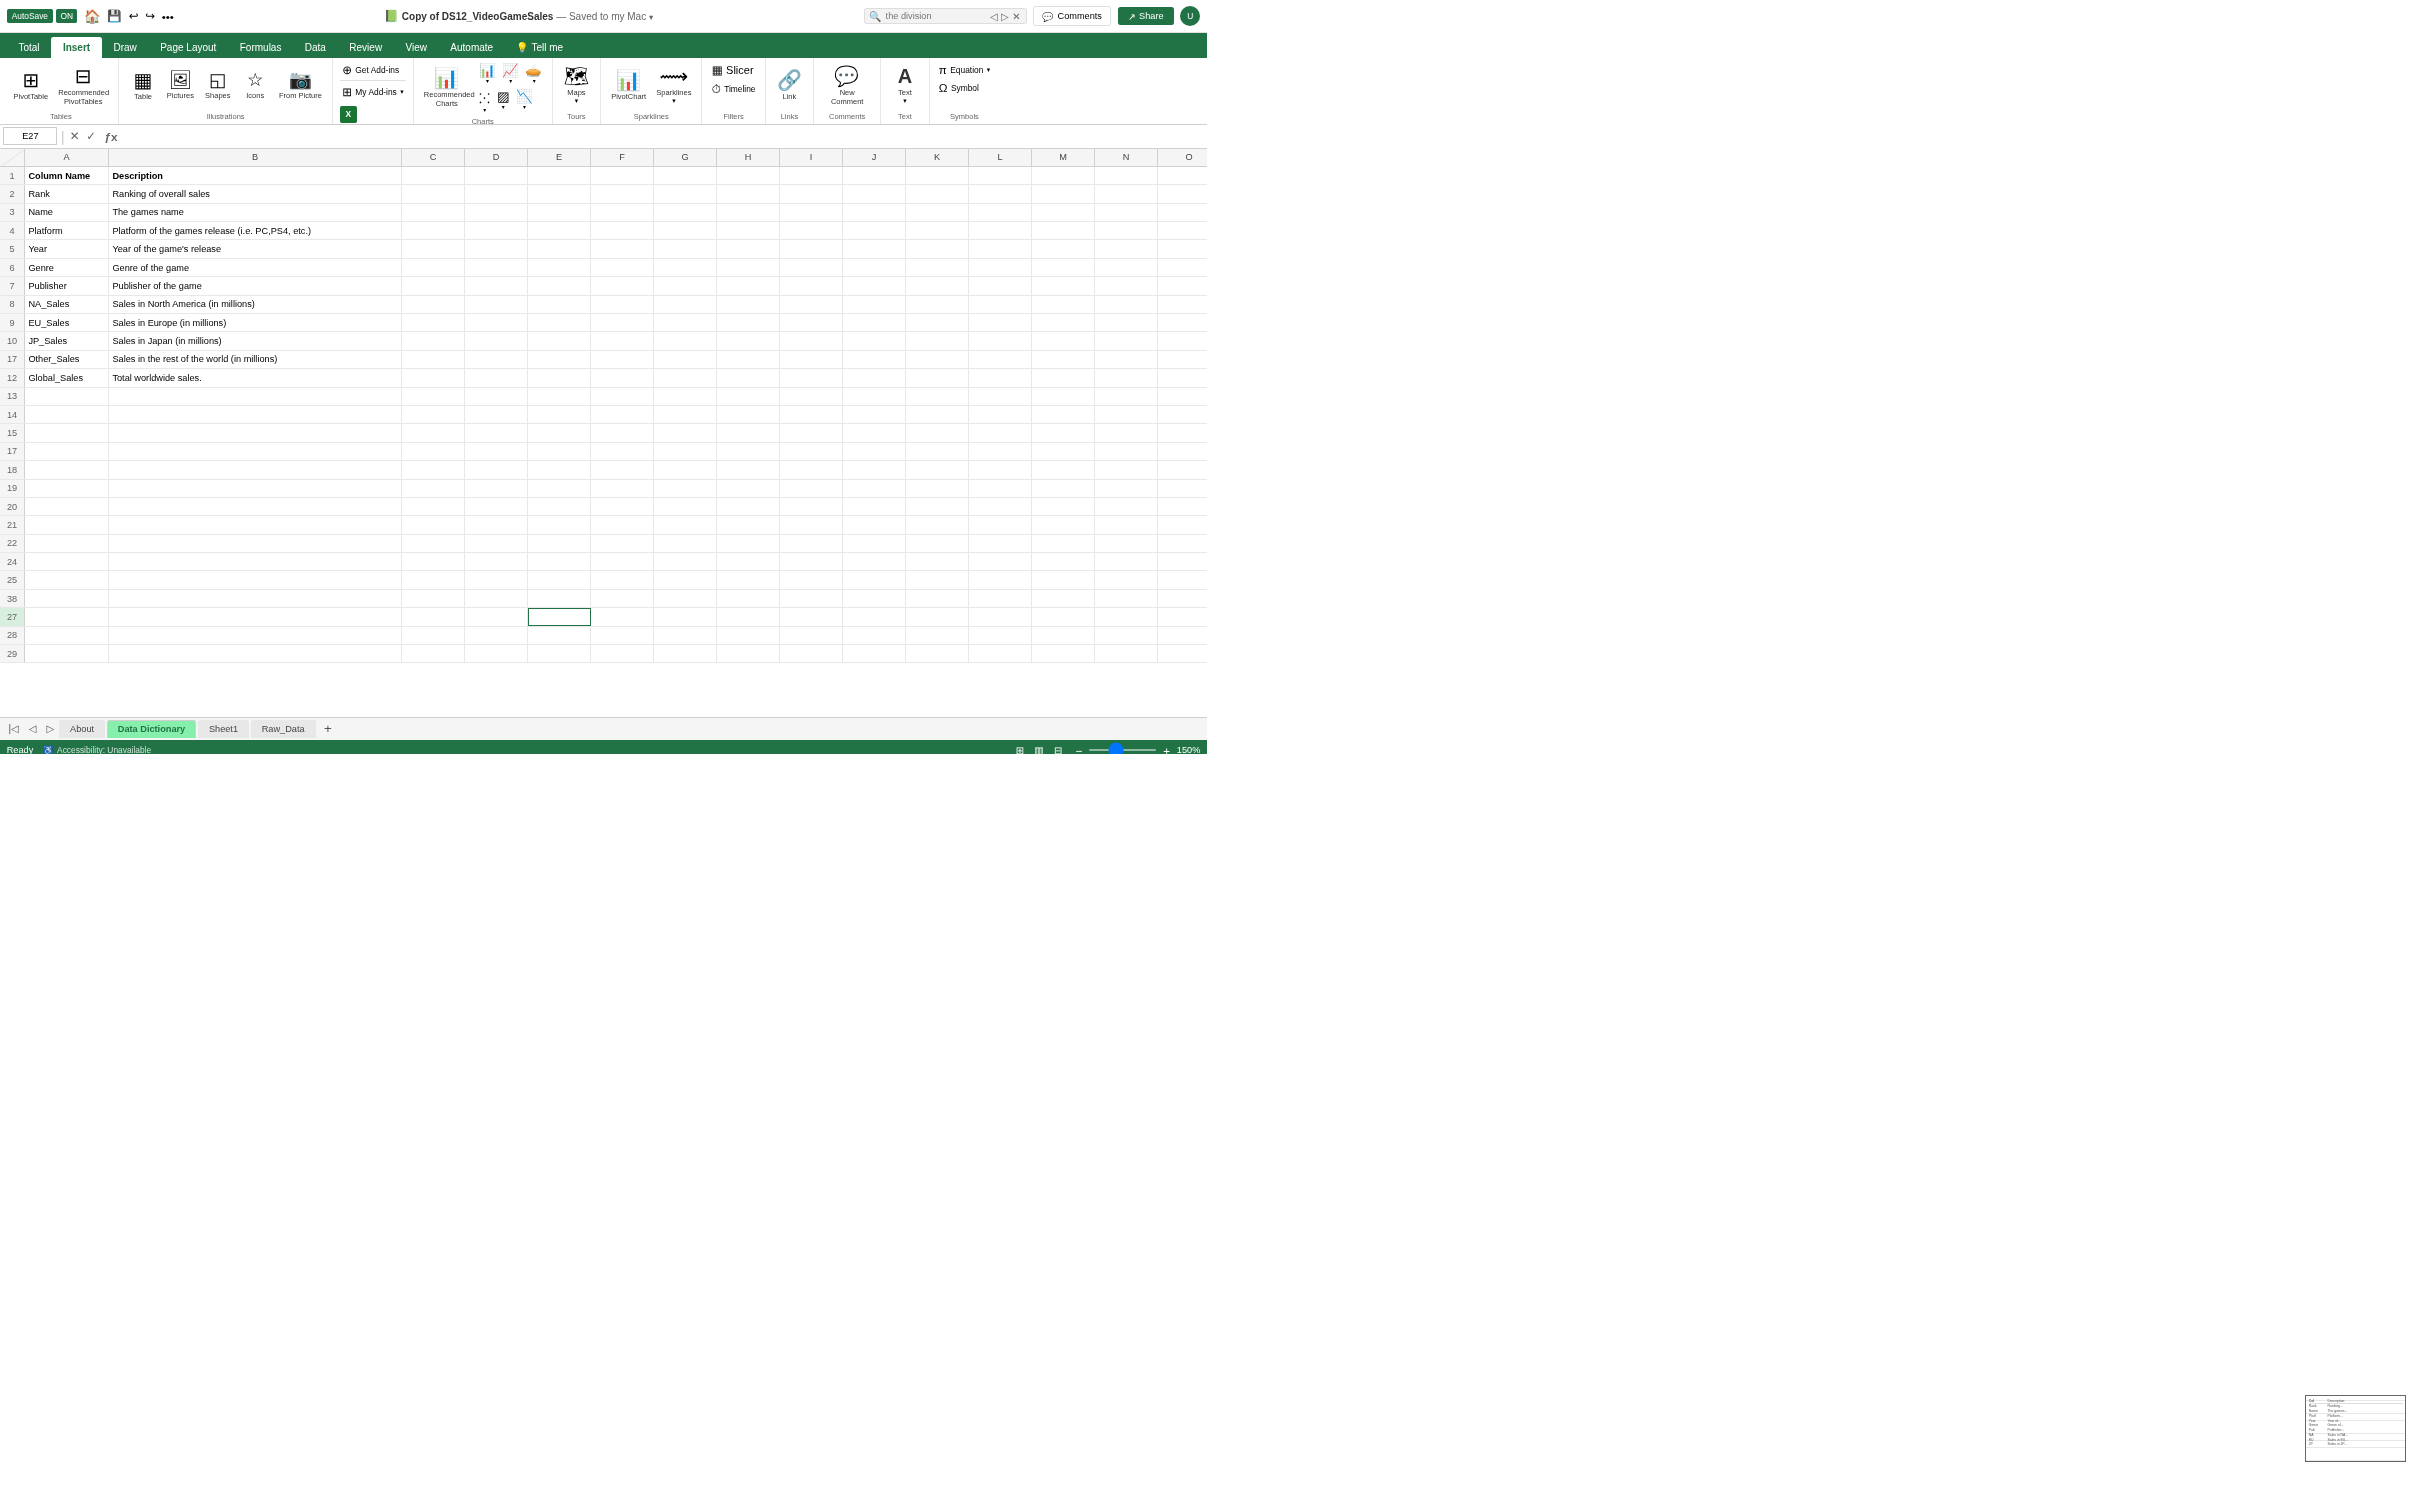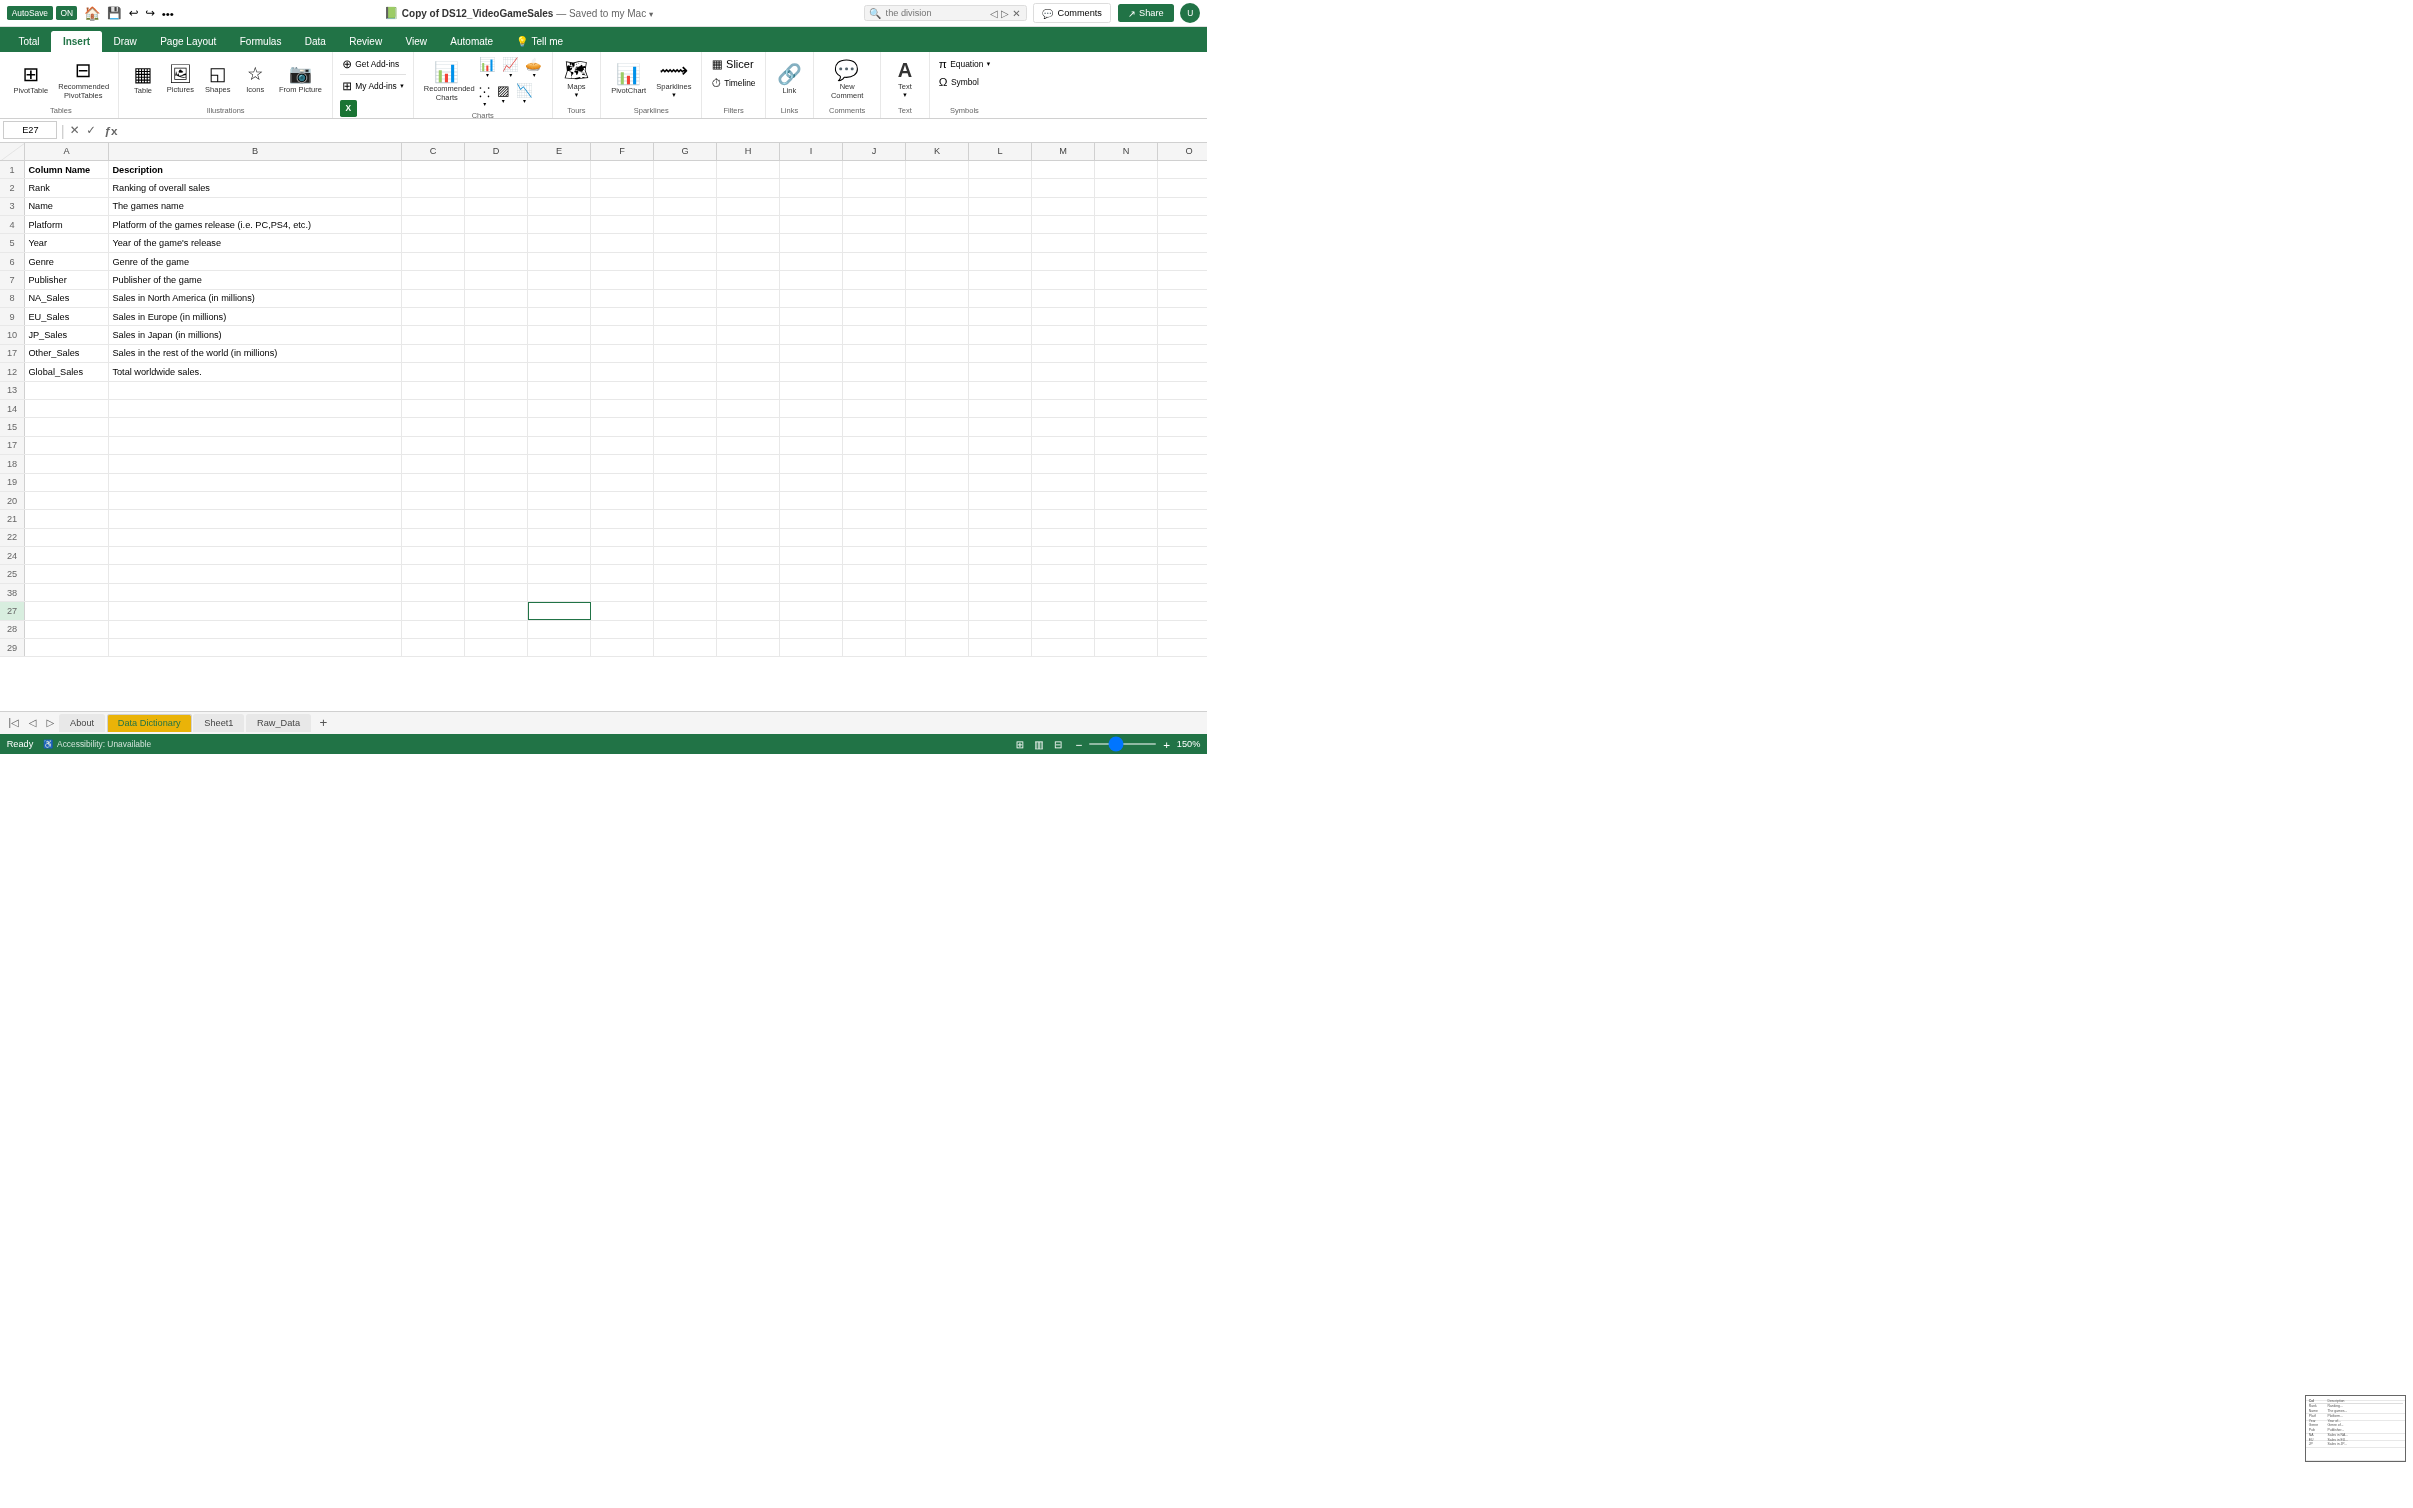--- a/index.html
+++ b/index.html
@@ -1,20 +1,20 @@
 <!DOCTYPE html>
 <html style="font-size:13.4px"><head>
   <meta charset="utf-8">
   <style>
     * { margin: 0; padding: 0; box-sizing: border-box; }
     body { font-family: 'Segoe UI', Arial, sans-serif; font-size: 10px; background: #fff; overflow: hidden; width: 1207px; height: 754px; }
 
     
     #titlebar {
-      height: 27px;
+      height: 33px;
       background: #fff;
       display: flex;
       align-items: center;
       padding: 0 6.7px;
       border-bottom: 0.8px solid #e0e0e0;
       gap: 6.7px;
     }
     #titlebar .autosave { display: flex; align-items: center; gap: 3.4px; font-size: 9.2px; color: #333; }
     #titlebar .autosave span { background: #217346; color: #fff; padding: 1.7px 5px; border-radius: 1.7px; font-size: 8.4px; }
     #titlebar .title-center { flex: 1; text-align: center; font-size: 10px; color: #333; }
@@ -235,24 +235,24 @@
       font-size: 9.2px;
       cursor: pointer;
       border: 0.8px solid transparent;
       border-bottom: none;
       margin-right: 1.7px;
       border-radius: 2.5px 2.5px 0 0;
       background: #e8e8e8;
       color: #444;
     }
     .sheet-tab.active {
-      background: #eab308;
+      background: #86efac;
       border-color: #d0d0d0;
       color: #217346;
-      font-weight: 400;
+      font-weight: 700;
     }
     .add-sheet-btn { font-size: 13.4px; color: #555; cursor: pointer; padding: 1.7px 6.7px; }
 
     
     #status-bar {
       height: 20px;
       background: #217346;
       display: flex;
       align-items: center;
       justify-content: space-between;

